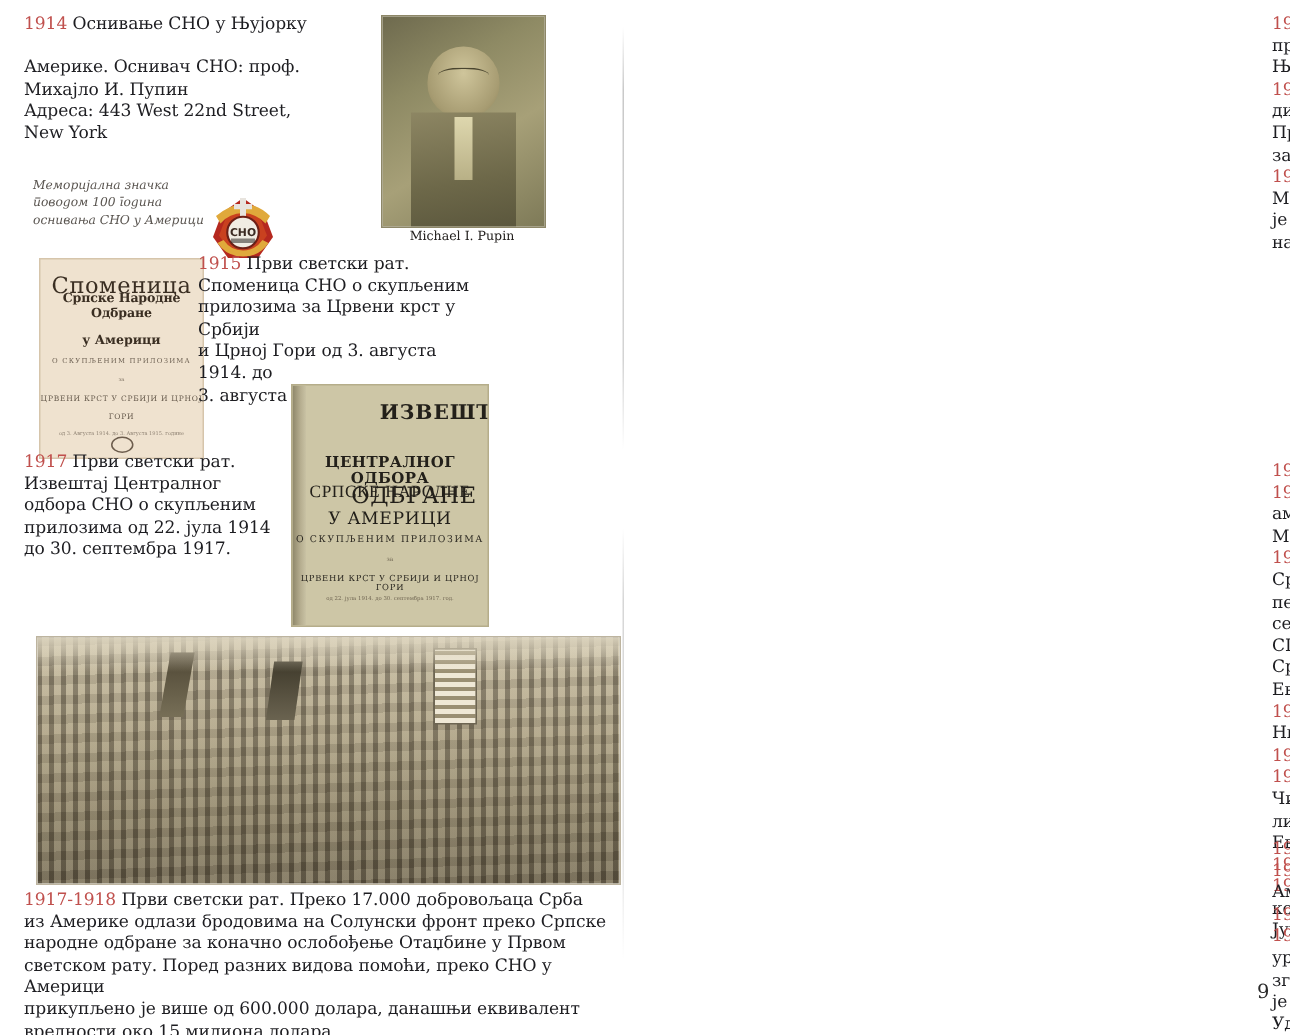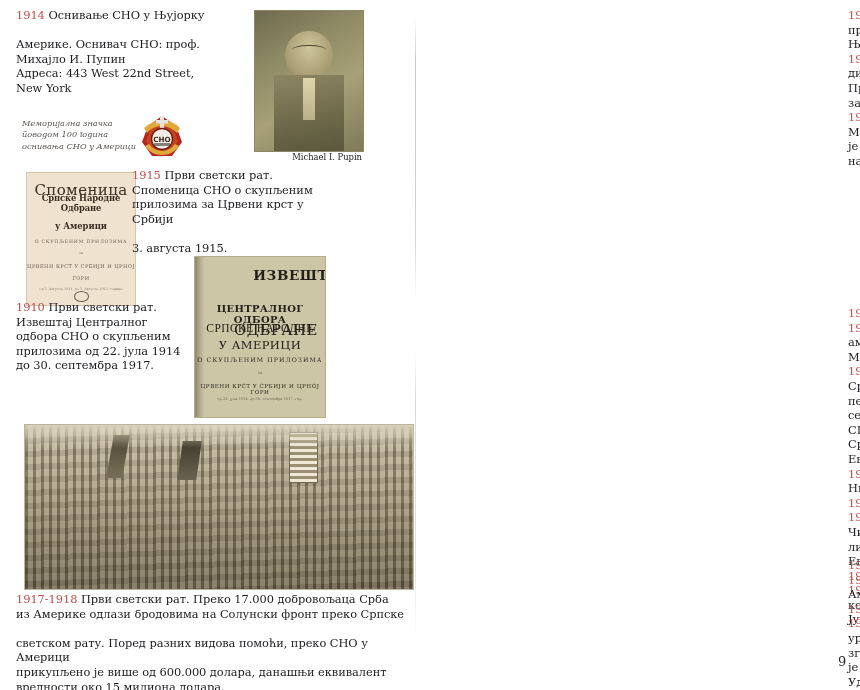--- a/index.html
+++ b/index.html
@@ -63,24 +63,24 @@
     position:absolute;white-space:nowrap;
   }
 
   
   #statue{left:268px;top:18px;width:60px;height:130px;}
 
   
   #pupin{left:246px;top:10px;width:108px;height:140px;
     background:linear-gradient(150deg,#6e6a4e 0%,#8e8a64 30%,#a7a078 60%,#7e7a58 100%);
     border:1px solid #8d8768;}
-  #pupin-cap{left:246px;top:152px;width:108px;text-align:right;}
-
-  
-  #badge{left:128px;top:112px;width:52px;height:50px;}
+  #pupin-cap{left:246px;top:152px;width:108px;}
+
+  
+  #badge{left:128px;top:128px;width:52px;height:50px;}
 
   
   #spomenica{left:18px;top:172px;width:108px;height:132px;
     background:#efe2cf;border:1px solid #d6c5ab;}
   
   #izvestaj{left:186px;top:256px;width:130px;height:160px;
     background:#cdc6a6;border:1px solid #b5ad8a;}
 
   
   #volunteers{left:16px;top:424px;width:388px;height:164px;
@@ -214,39 +214,39 @@
       <div class="cover-t sp-7">ГОРИ</div>
       <div class="cover-t sp-8">од 3. Августа 1914. до 3. Августа 1915. године</div>
       <div class="sp-seal"></div>
     </div>
 
     <div class="blk txt" id="blk-1915">
       <span class="yr">1915</span>
       <span>Први светски рат.</span><br>
       <span>Споменица СНО о скупљеним</span><br>
       <span>прилозима за Црвени крст у Србији</span><br>
-      <br>
+      <span>и Црној Гори од 3. августа 1914. до</span><br>
       <span>3. августа 1915.</span>
     </div>
 
     <div class="img" id="izvestaj">
       <div class="iz-spine"></div>
       <div class="cover-t iz-1">ИЗВЕШТАЈ</div>
       <div class="cover-t iz-2">ЦЕНТРАЛНОГ ОДБОРА</div>
       <div class="cover-t iz-3">СРПСКЕ НАРОДНЕ</div>
       <div class="cover-t iz-4">ОДБРАНЕ</div>
       <div class="cover-t iz-5">У АМЕРИЦИ</div>
       <div class="cover-t iz-6">О СКУПЉЕНИМ ПРИЛОЗИМА</div>
       <div class="cover-t iz-7">за</div>
       <div class="cover-t iz-8">ЦРВЕНИ КРСТ У СРБИЈИ И ЦРНОЈ ГОРИ</div>
       <div class="cover-t iz-9">од 22. јула 1914. до 30. септембра 1917. год.</div>
     </div>
 
     <div class="blk txt" id="blk-1917">
-      <span class="yr">1910</span>
+      <span class="yr">1917</span>
       <span>Први светски рат.</span><br>
       <span>Извештај Централног</span><br>
       <span>одбора СНО о скупљеним</span><br>
       <span>прилозима од 22. јула 1914</span><br>
       <span>до 30. септембра 1917.</span>
     </div>
 
     <div class="img" id="volunteers">
       <div class="sepia-vol"></div>
       <div style="position:absolute;left:22%;top:6%;width:4%;height:26%;
@@ -257,21 +257,21 @@
                   background:repeating-linear-gradient(0deg,#efe8d6 0 3px,#9a8f73 3px 6px);
                   border:1px solid #6d6552;"></div>
       <div style="position:absolute;left:0;top:0;width:100%;height:14%;
                   background:linear-gradient(180deg,rgba(222,214,192,.9),rgba(222,214,192,0));"></div>
     </div>
 
     <div class="blk txt" id="blk-1917-1918">
       <span class="yr">1917-1918</span>
       <span>Први светски рат.  Преко 17.000 добровољаца Срба</span><br>
       <span>из Америке одлази бродовима на Солунски фронт преко Српске</span><br>
-      <br>
+      <span>народне одбране за коначно ослобођење Отаџбине у Првом</span><br>
       <span>светском рату. Поред разних видова помоћи, преко СНО у Америци</span><br>
       <span>прикупљено је више од 600.000 долара, данашњи еквивалент</span><br>
       <span>вредности око 15 милиона долара.</span>
     </div>
   </div>
 
   <div class="col-right">
 
     <div class="blk txt" id="blk-1935">
       <div>

